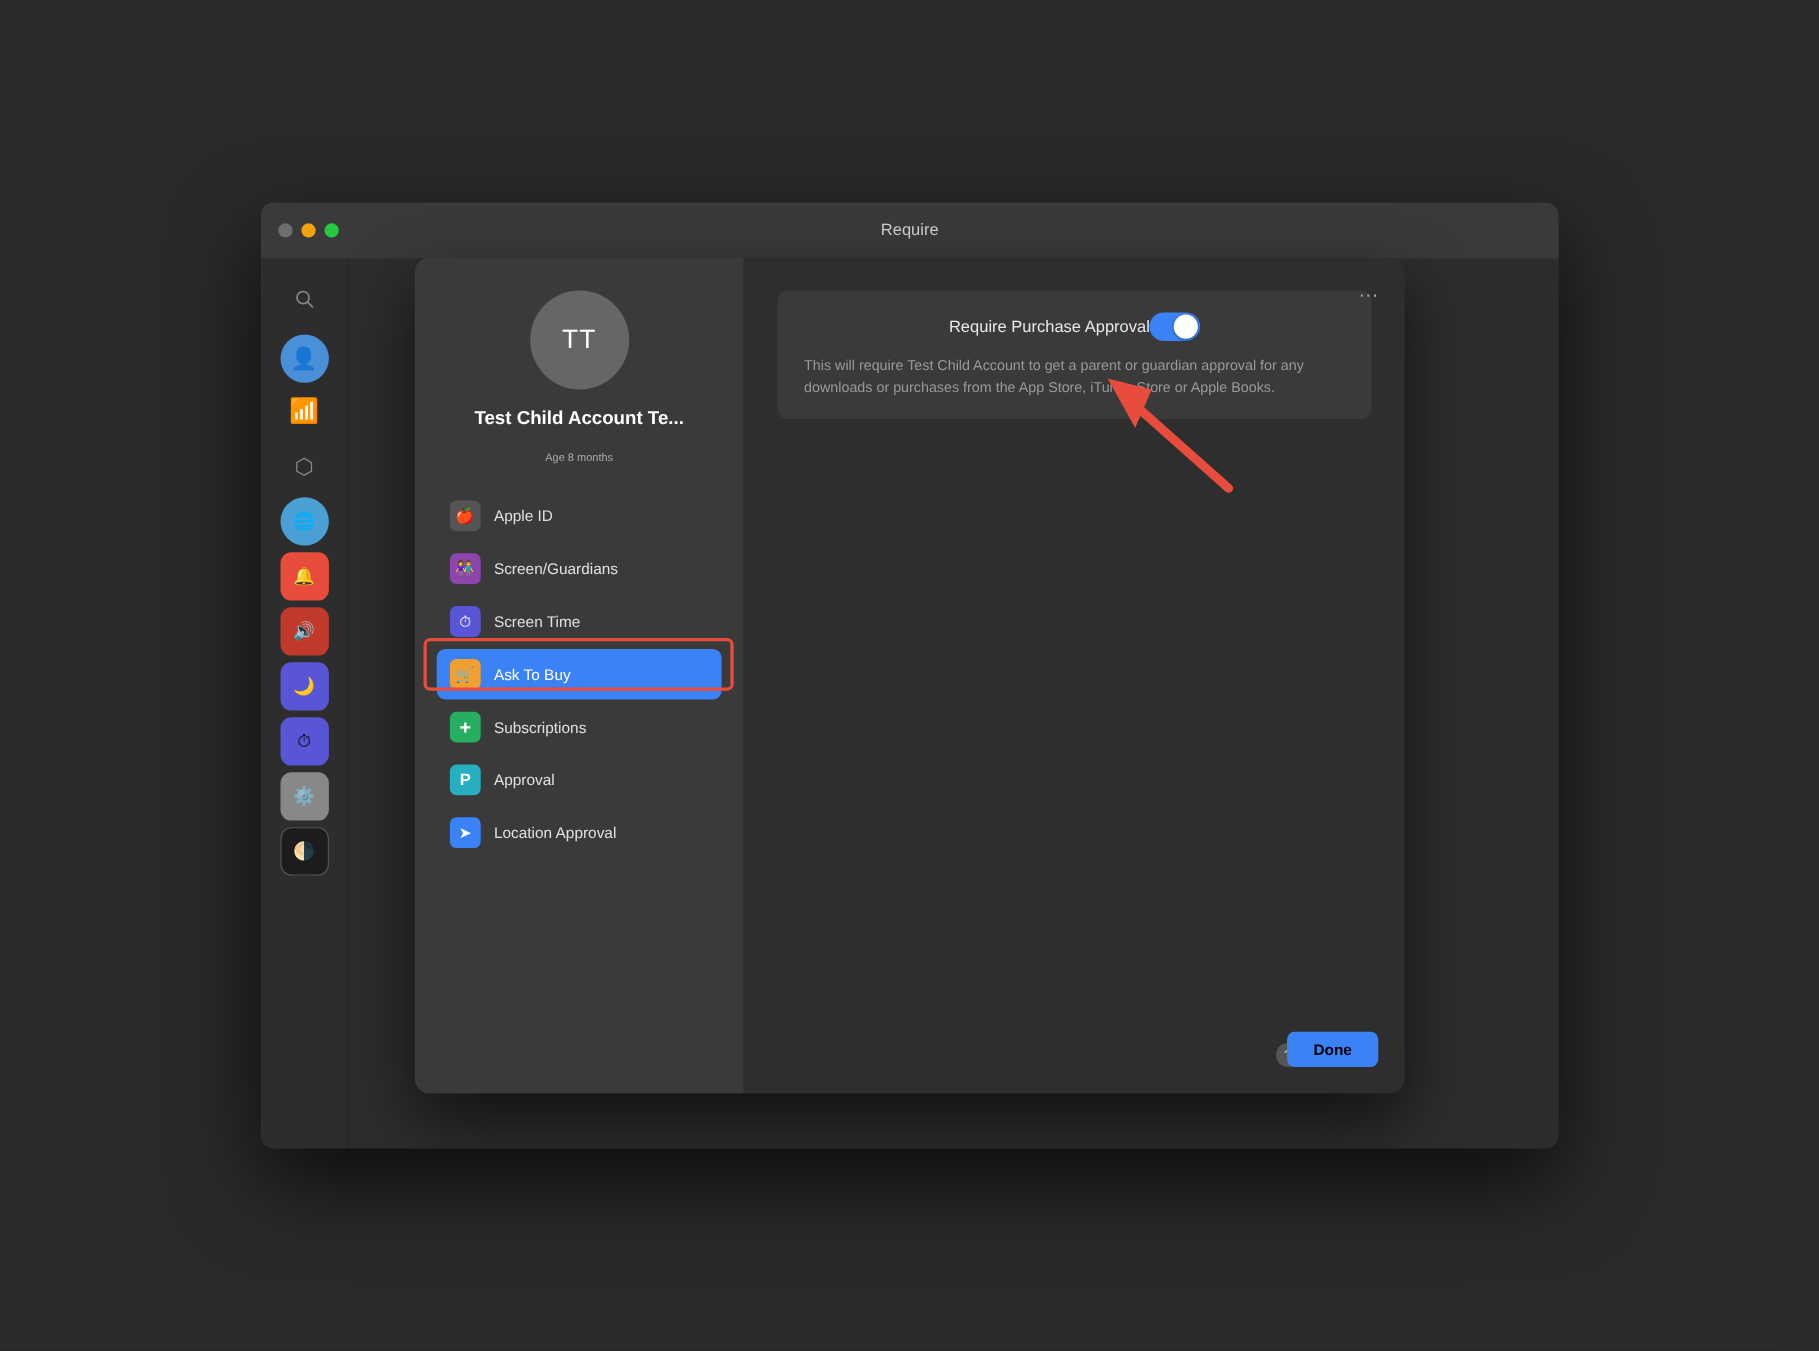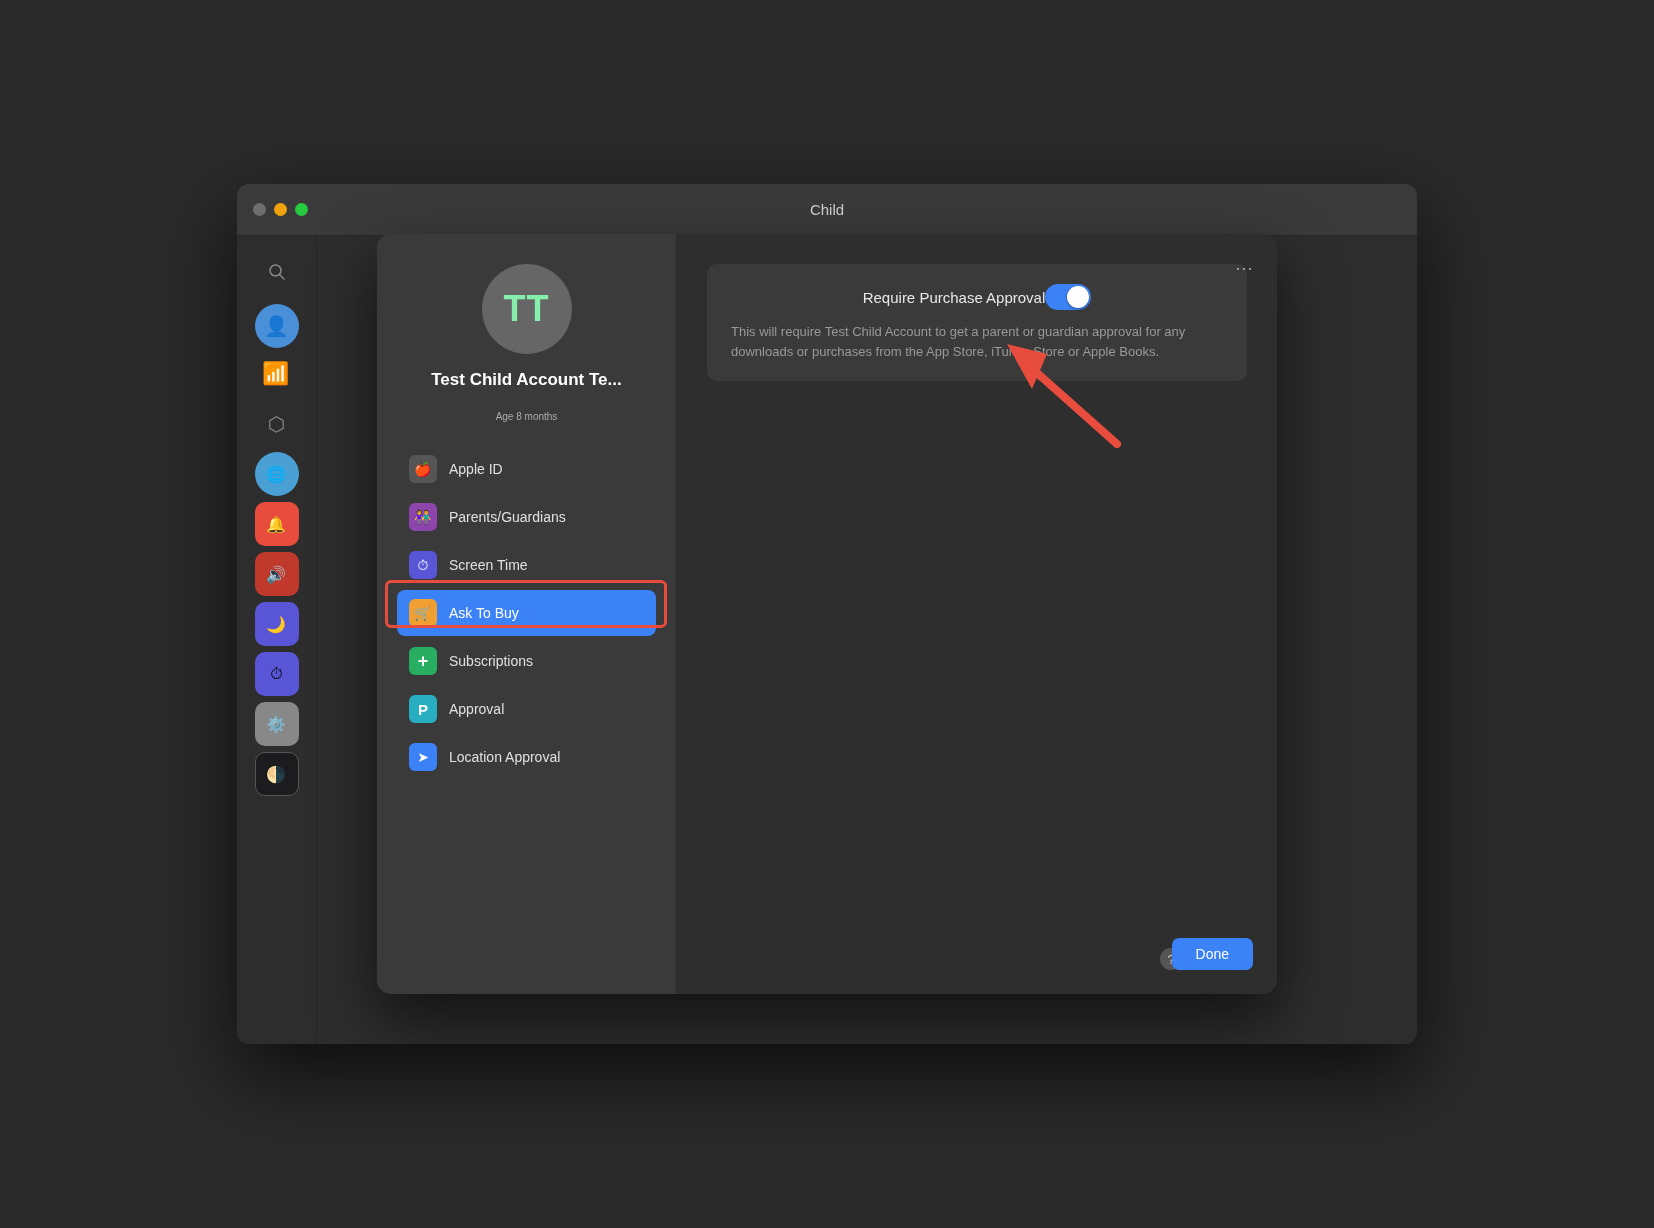--- a/index.html
+++ b/index.html
@@ -144,23 +144,23 @@
     }
 
     .avatar-circle {
       width: 90px;
       height: 90px;
       border-radius: 50%;
       background: #666;
       display: flex;
       align-items: center;
       justify-content: center;
-      font-size: 36px;
-      font-weight: 700;
-      color: #86efac;
+      font-size: 24px;
+      font-weight: 400;
+      color: #ffffff;
       margin-bottom: 16px;
       letter-spacing: 1px;
     }
 
     .child-name {
       font-size: 17px;
       font-weight: 700;
       color: #ffffff;
       text-align: center;
       margin-bottom: 21px;
@@ -296,26 +296,26 @@
       pointer-events: none;
       z-index: 15;
     }
 
     
     .done-button {
       position: absolute;
       bottom: 24px;
       right: 24px;
       background: #3b82f6;
-      color: #ffffff;
+      color: #000000;
       border: none;
       border-radius: 7px;
       padding: 8px 24px;
       font-size: 14px;
-      font-weight: 400;
+      font-weight: 700;
       cursor: pointer;
     }
 
     
     .help-button {
       position: absolute;
       bottom: 24px;
       right: 95px;
       width: 22px;
       height: 22px;
@@ -369,21 +369,21 @@
 <div class="desktop-bg"></div>
 
 <div class="sys-prefs-window">
 
   <div class="title-bar">
     <div class="traffic-lights">
       <div class="traffic-light close"></div>
       <div class="traffic-light minimize"></div>
       <div class="traffic-light maximize"></div>
     </div>
-    <span class="title-bar-title">Child</span>
+    <span class="title-bar-title">Require</span>
   </div>
 
   <div class="main-content">
 
     <div class="sidebar-icons">
       <div class="sidebar-search">
         <svg width="18" height="18" viewBox="0 0 18 18" fill="none">
           <circle cx="7.5" cy="7.5" r="5.5" stroke="#888" stroke-width="1.5"></circle>
           <line x1="11.5" y1="11.5" x2="16" y2="16" stroke="#888" stroke-width="1.5" stroke-linecap="round"></line>
         </svg>
@@ -412,21 +412,21 @@
         <div class="avatar-circle">TT</div>
         <div class="child-name">Test Child Account Te...</div>
         <div class="child-age">Age 8 months</div>
 
         <div class="nav-item">
           <div class="nav-item-icon nav-icon-appleid">🍎</div>
           <span class="nav-item-label">Apple ID</span>
         </div>
         <div class="nav-item">
           <div class="nav-item-icon nav-icon-parents">👫</div>
-          <span class="nav-item-label">Parents/Guardians</span>
+          <span class="nav-item-label">Screen/Guardians</span>
         </div>
         <div class="nav-item">
           <div class="nav-item-icon nav-icon-screentime">⏱</div>
           <span class="nav-item-label">Screen Time</span>
         </div>
         <div class="nav-item active" style="position:relative;">
           <div class="nav-item-icon nav-icon-asktobuy">🛒</div>
           <span class="nav-item-label">Ask To Buy</span>
         </div>
         <div class="nav-item">

